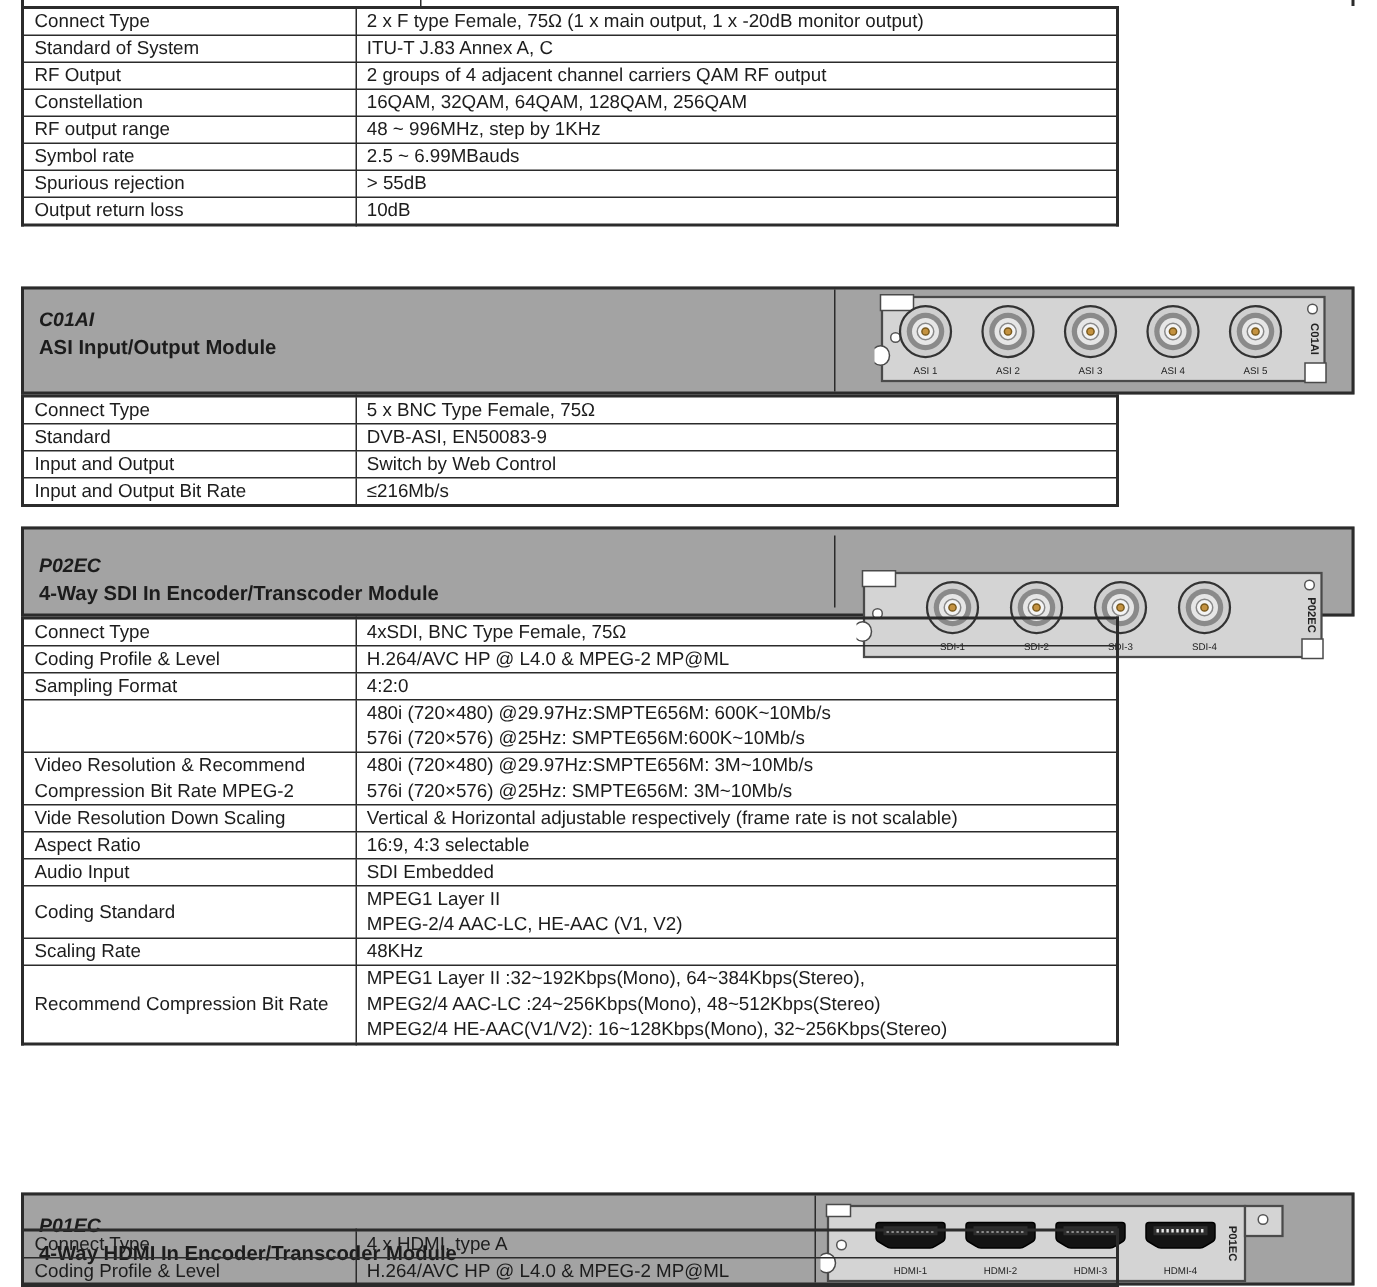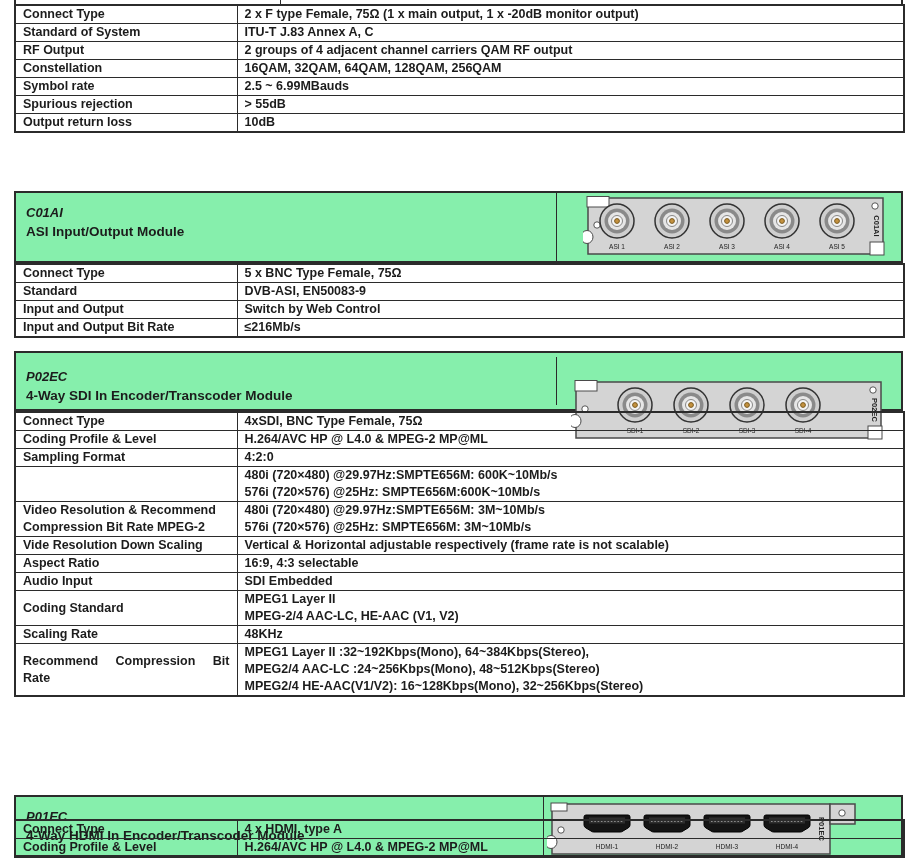--- a/index.html
+++ b/index.html
@@ -9,44 +9,43 @@
     position:relative;
   }
   .doc{position:absolute;inset:0;}
   
   .sliver{position:absolute;top:0;left:14px;width:889px;height:4px;}
   .sliver .edge{position:absolute;top:0;bottom:0;width:2px;background:#2b2b2b;}
   .sliver .edge.l{left:0;} .sliver .edge.r{right:0;}
   .sliver .mid{position:absolute;top:0;bottom:0;left:266px;width:1px;background:#2b2b2b;}
 
   table.spec{
-    position:absolute;left:14px;width:891px;
+    position:absolute;left:14px;width:732px;
     border-collapse:collapse;table-layout:fixed;
     border:2px solid #2b2b2b;
-    font-weight:bold;
   }
   table.spec td{
     border:1px solid #2b2b2b;
     font-size:12.5px;line-height:17px;
     padding:0 7px;vertical-align:middle;
     white-space:pre-line;overflow:hidden;
   }
   table.spec td.lt{height:16.6px;}
   td.justify{text-align:justify;}
   col.c1{width:222px;}
 
   #qam-table{top:4px;}
   #c01ai-table{top:263px;}
   #p02ec-table{top:411px;}
   #p01ec-table{top:819px;}
 
   .modbox{
     position:absolute;left:14px;width:889px;
     border:2px solid #2b2b2b;box-sizing:border-box;
-    display:flex;background:#86efac;
+    display:flex;background:#a3a3a3;
   }
   #c01ai-box{top:191px;height:72px;}
   #p02ec-box{top:351px;height:60px;align-items:center;}
   #p01ec-box{top:795px;height:62px;}
   .modbox .titlecell{
     width:541px;border-right:1px solid #2b2b2b;box-sizing:border-box;
     padding:11px 0 0 10px;
   }
   #p01ec-box .titlecell{width:528px;}
   .mod-title{font-size:13px;font-weight:bold;font-style:italic;line-height:18px;}
@@ -82,20 +81,24 @@
           <td class="lt">Standard of System</td>
           <td>ITU-T J.83 Annex A, C</td>
         </tr>
     <tr>
           <td class="lt">RF Output</td>
           <td>2 groups of 4 adjacent channel carriers QAM RF output</td>
         </tr>
     <tr>
           <td class="lt">Constellation</td>
           <td>16QAM, 32QAM, 64QAM,  128QAM,  256QAM</td>
+        </tr>
+    <tr>
+          <td class="lt">RF output range</td>
+          <td>48 ~ 996MHz, step by 1KHz</td>
         </tr>
     <tr>
           <td class="lt">Symbol rate</td>
           <td>2.5 ~ 6.99MBauds</td>
         </tr>
     <tr>
           <td class="lt">Spurious rejection</td>
           <td>&gt; 55dB</td>
         </tr>
     <tr>

